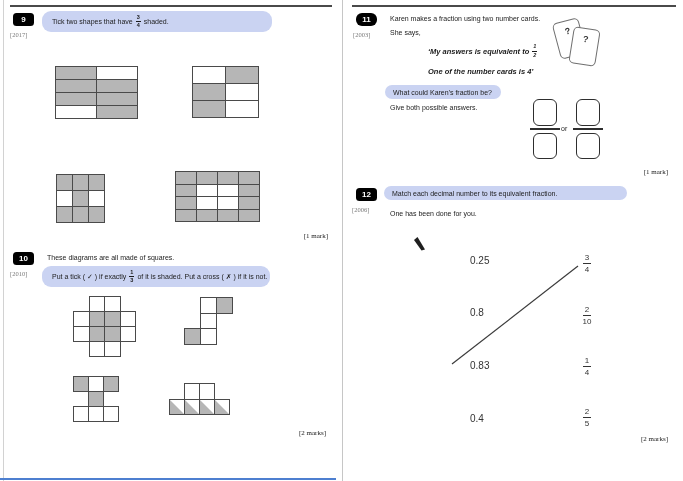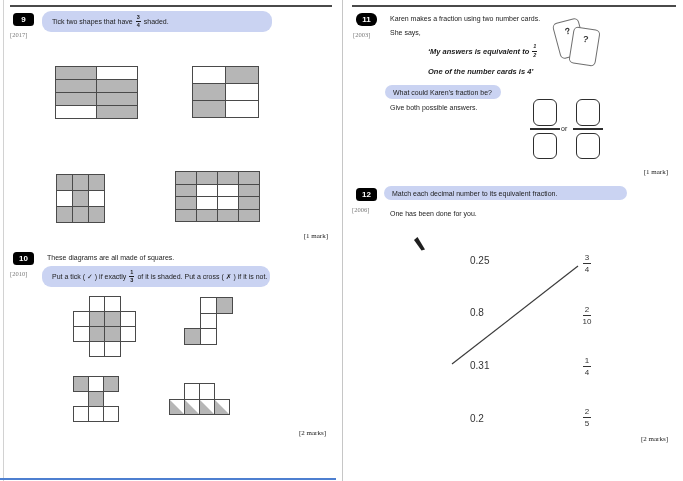--- a/index.html
+++ b/index.html
@@ -217,22 +217,22 @@
 <div class="year" style="left:352px;top:206px;">[2006]</div>
 <div class="pill" style="left:384px;top:186px;width:243px;height:14px;border-radius:7px;padding:0 8px;">Match each decimal number to its equivalent fraction.</div>
 <div class="plain" style="left:390px;top:210px;">One has been done for you.</div>
 
 <svg class="abs" style="left:414px;top:237px;" width="12" height="14" viewBox="0 0 12 14">
   <polygon points="0,3 3.5,0 11,12.5 7.5,13.5" fill="#1f1f1f"></polygon>
 </svg>
 
 <div class="decimal" style="left:430px;top:255px;">0.25</div>
 <div class="decimal" style="left:430px;top:307px;">0.8</div>
-<div class="decimal" style="left:430px;top:360px;">0.31</div>
-<div class="decimal" style="left:430px;top:413px;">0.2</div>
+<div class="decimal" style="left:430px;top:360px;">0.83</div>
+<div class="decimal" style="left:430px;top:413px;">0.4</div>
 
 <div class="mfrac" style="left:578px;top:253px;">
   <span class="fn">3</span>
   <span class="fd">4</span>
 </div>
 <div class="mfrac" style="left:578px;top:305px;">
   <span class="fn">2</span>
   <span class="fd">10</span>
 </div>
 <div class="mfrac" style="left:578px;top:356px;">

